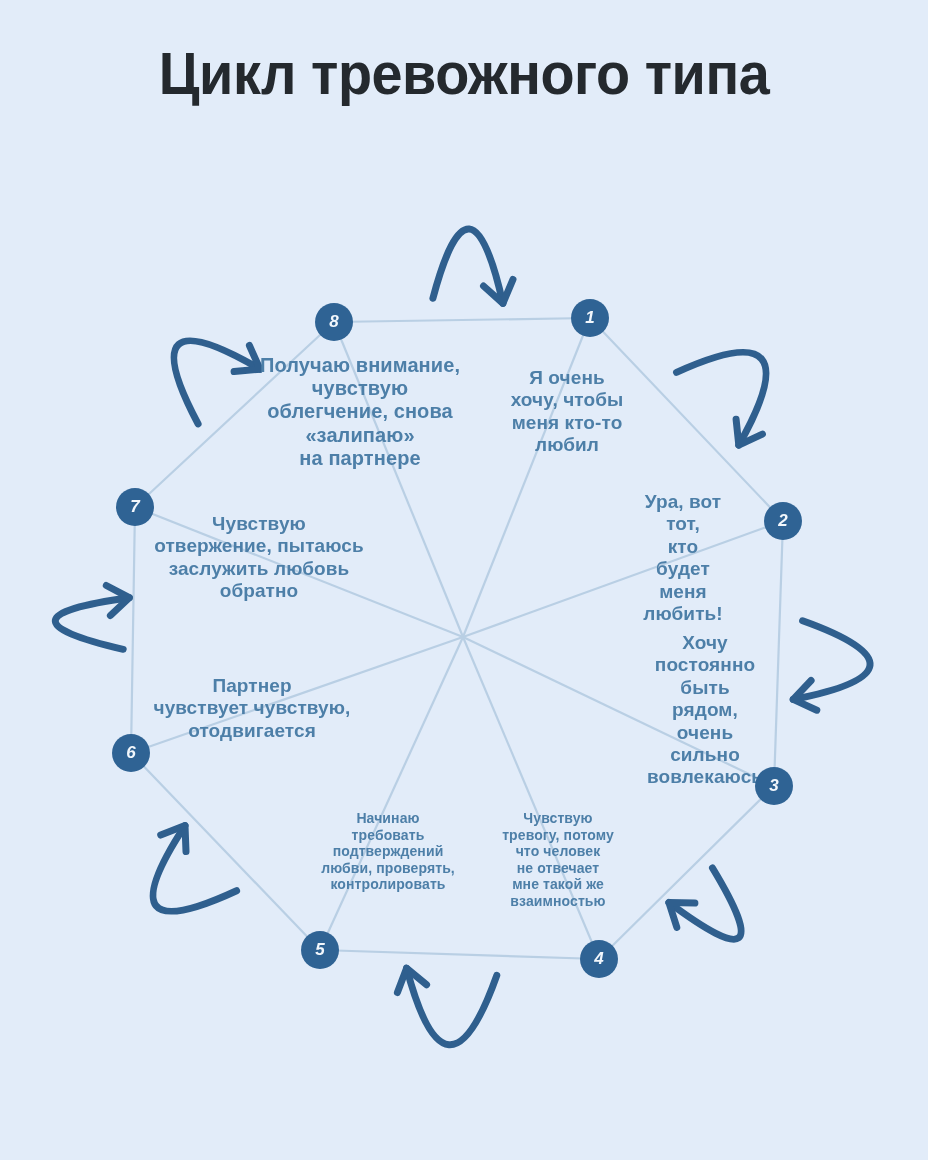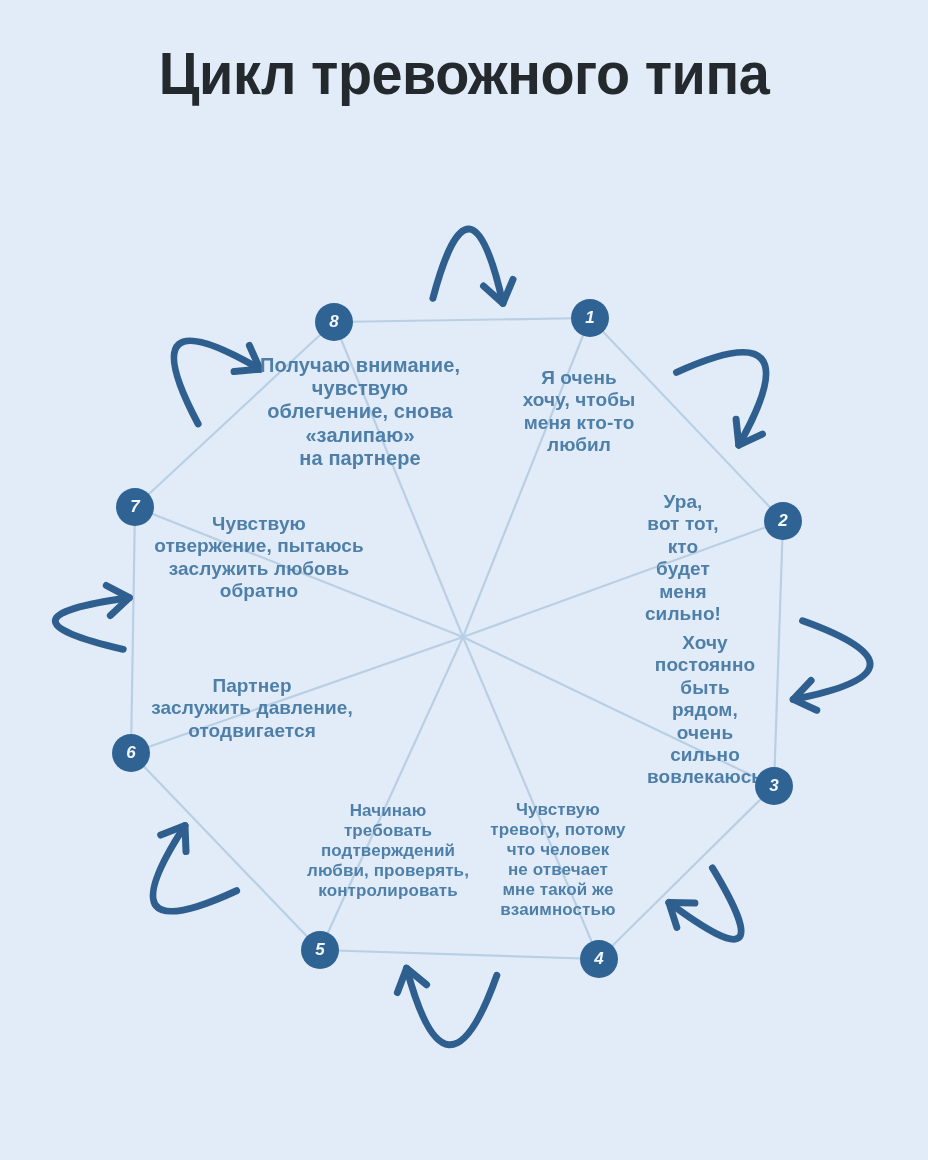--- a/index.html
+++ b/index.html
@@ -51,21 +51,21 @@
     font-weight: 600;
     white-space: pre-line;
     transform: translate(-50%, -50%);
     letter-spacing: 0.1px;
   }
   .seg-label.small {
     font-size: 20px;
     line-height: 1.16;
   }
   .seg-label.tiny {
-    font-size: 17px;
+    font-size: 14px;
     line-height: 1.18;
   }
   .badge {
     position: absolute;
     width: 38px;
     height: 38px;
     border-radius: 50%;
     background: #2f6394;
     color: #f2f7fc;
     font-size: 17px;
@@ -113,43 +113,43 @@
         <path d="M 123.2 649.3 Q -15.6 617.4 129.3 597.7" fill="none" stroke="#2f5f8e" stroke-width="7" stroke-linecap="round"></path>
         <path d="M 106.3 585.5 L 129.3 597.7 L 110.4 615.5" fill="none" stroke="#2f5f8e" stroke-width="7" stroke-linecap="round" stroke-linejoin="round"></path>
         <path d="M 198.1 423.9 Q 128.3 292.2 260.0 369.2" fill="none" stroke="#2f5f8e" stroke-width="7" stroke-linecap="round"></path>
         <path d="M 249.4 345.5 L 260.0 369.2 L 234.1 371.6" fill="none" stroke="#2f5f8e" stroke-width="7" stroke-linecap="round" stroke-linejoin="round"></path>
         <path d="M 432.9 298.3 Q 470.5 157.2 502.9 303.4" fill="none" stroke="#2f5f8e" stroke-width="7" stroke-linecap="round"></path>
         <path d="M 513.0 279.4 L 502.9 303.4 L 483.5 286.0" fill="none" stroke="#2f5f8e" stroke-width="7" stroke-linecap="round" stroke-linejoin="round"></path>
       </g>
   </svg>
 
   <div id="labels-layer">
-      <div class="seg-label" style="left: 567px; top: 412px; margin-left: 12px;">Я очень
+      <div class="seg-label" style="left: 567px; top: 412px;">Я очень
 хочу, чтобы
 меня кто-то
 любил</div>
       <div class="seg-label" style="left: 683px; top: 558px;">Ура, вот тот,
 кто будет
-меня сильно!</div>
+меня любить!</div>
       <div class="seg-label" style="left: 674px; top: 710px; margin-left: 31px;">Хочу постоянно быть
 рядом, очень сильно
 вовлекаюсь</div>
       <div class="seg-label tiny" style="left: 558px; top: 860px;">Чувствую
 тревогу, потому
 что человек
 не отвечает
 мне такой же
 взаимностью</div>
       <div class="seg-label tiny" style="left: 388px; top: 851px;">Начинаю
 требовать
 подтверждений
 любви, проверять,
 контролировать</div>
       <div class="seg-label" style="left: 252px; top: 709px;">Партнер
-заслужить давление,
+чувствует чувствую,
 отодвигается</div>
       <div class="seg-label" style="left: 259px; top: 558px;">Чувствую
 отвержение, пытаюсь
 заслужить любовь
 обратно</div>
       <div class="seg-label small" style="left: 360px; top: 412px;">Получаю внимание,
 чувствую
 облегчение, снова
 «залипаю»
 на партнере</div>

